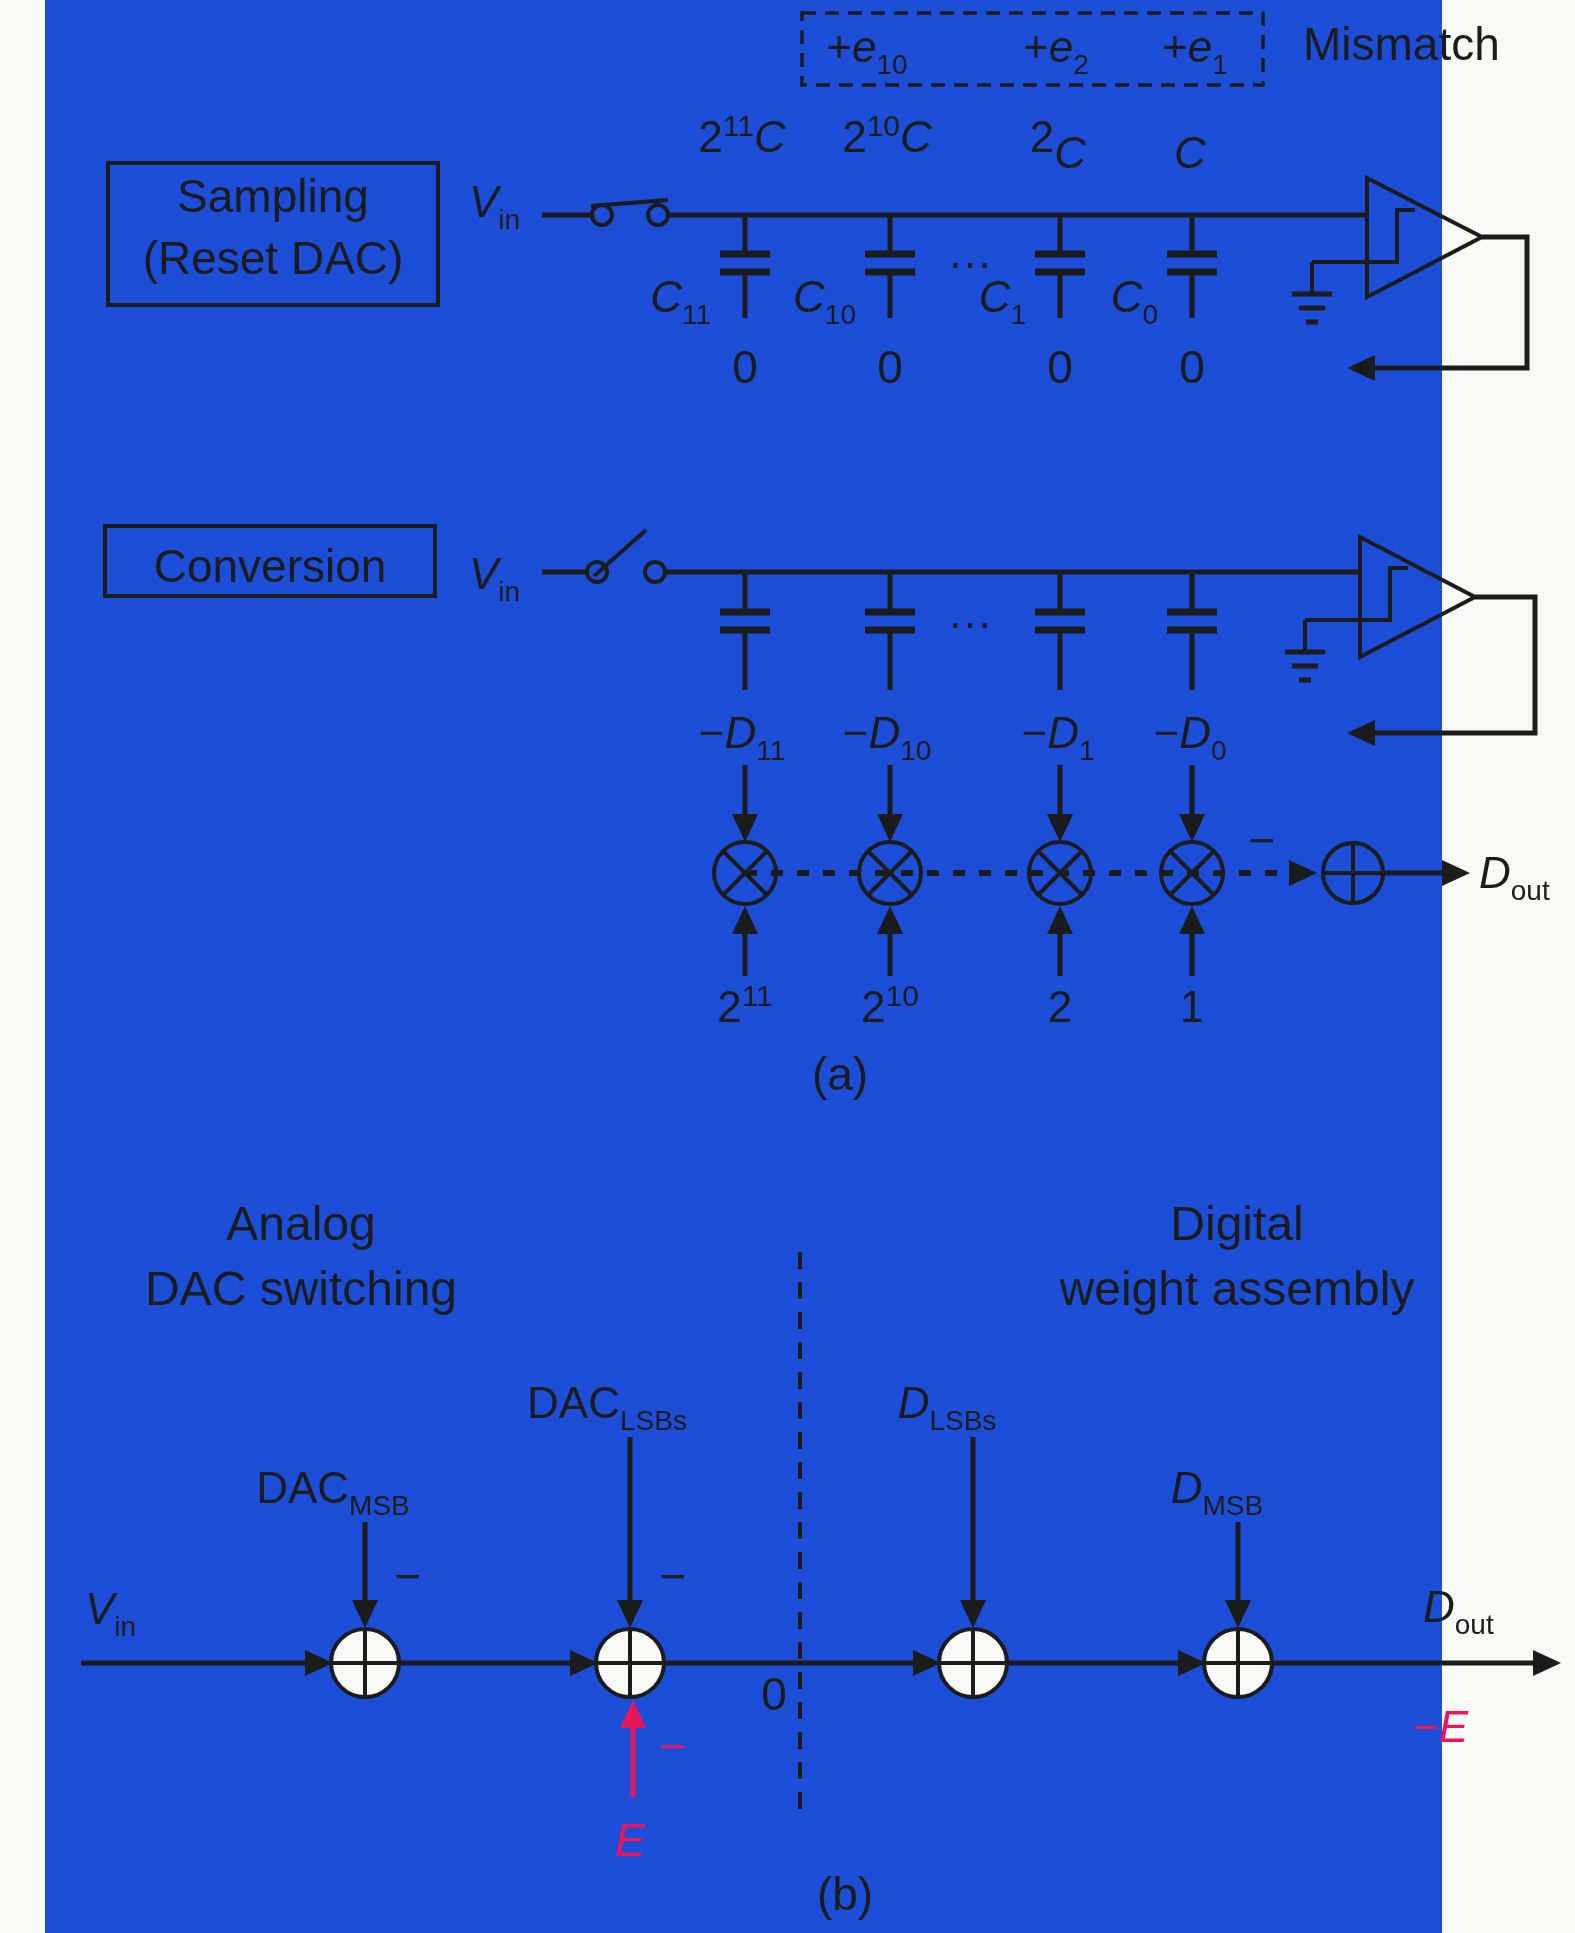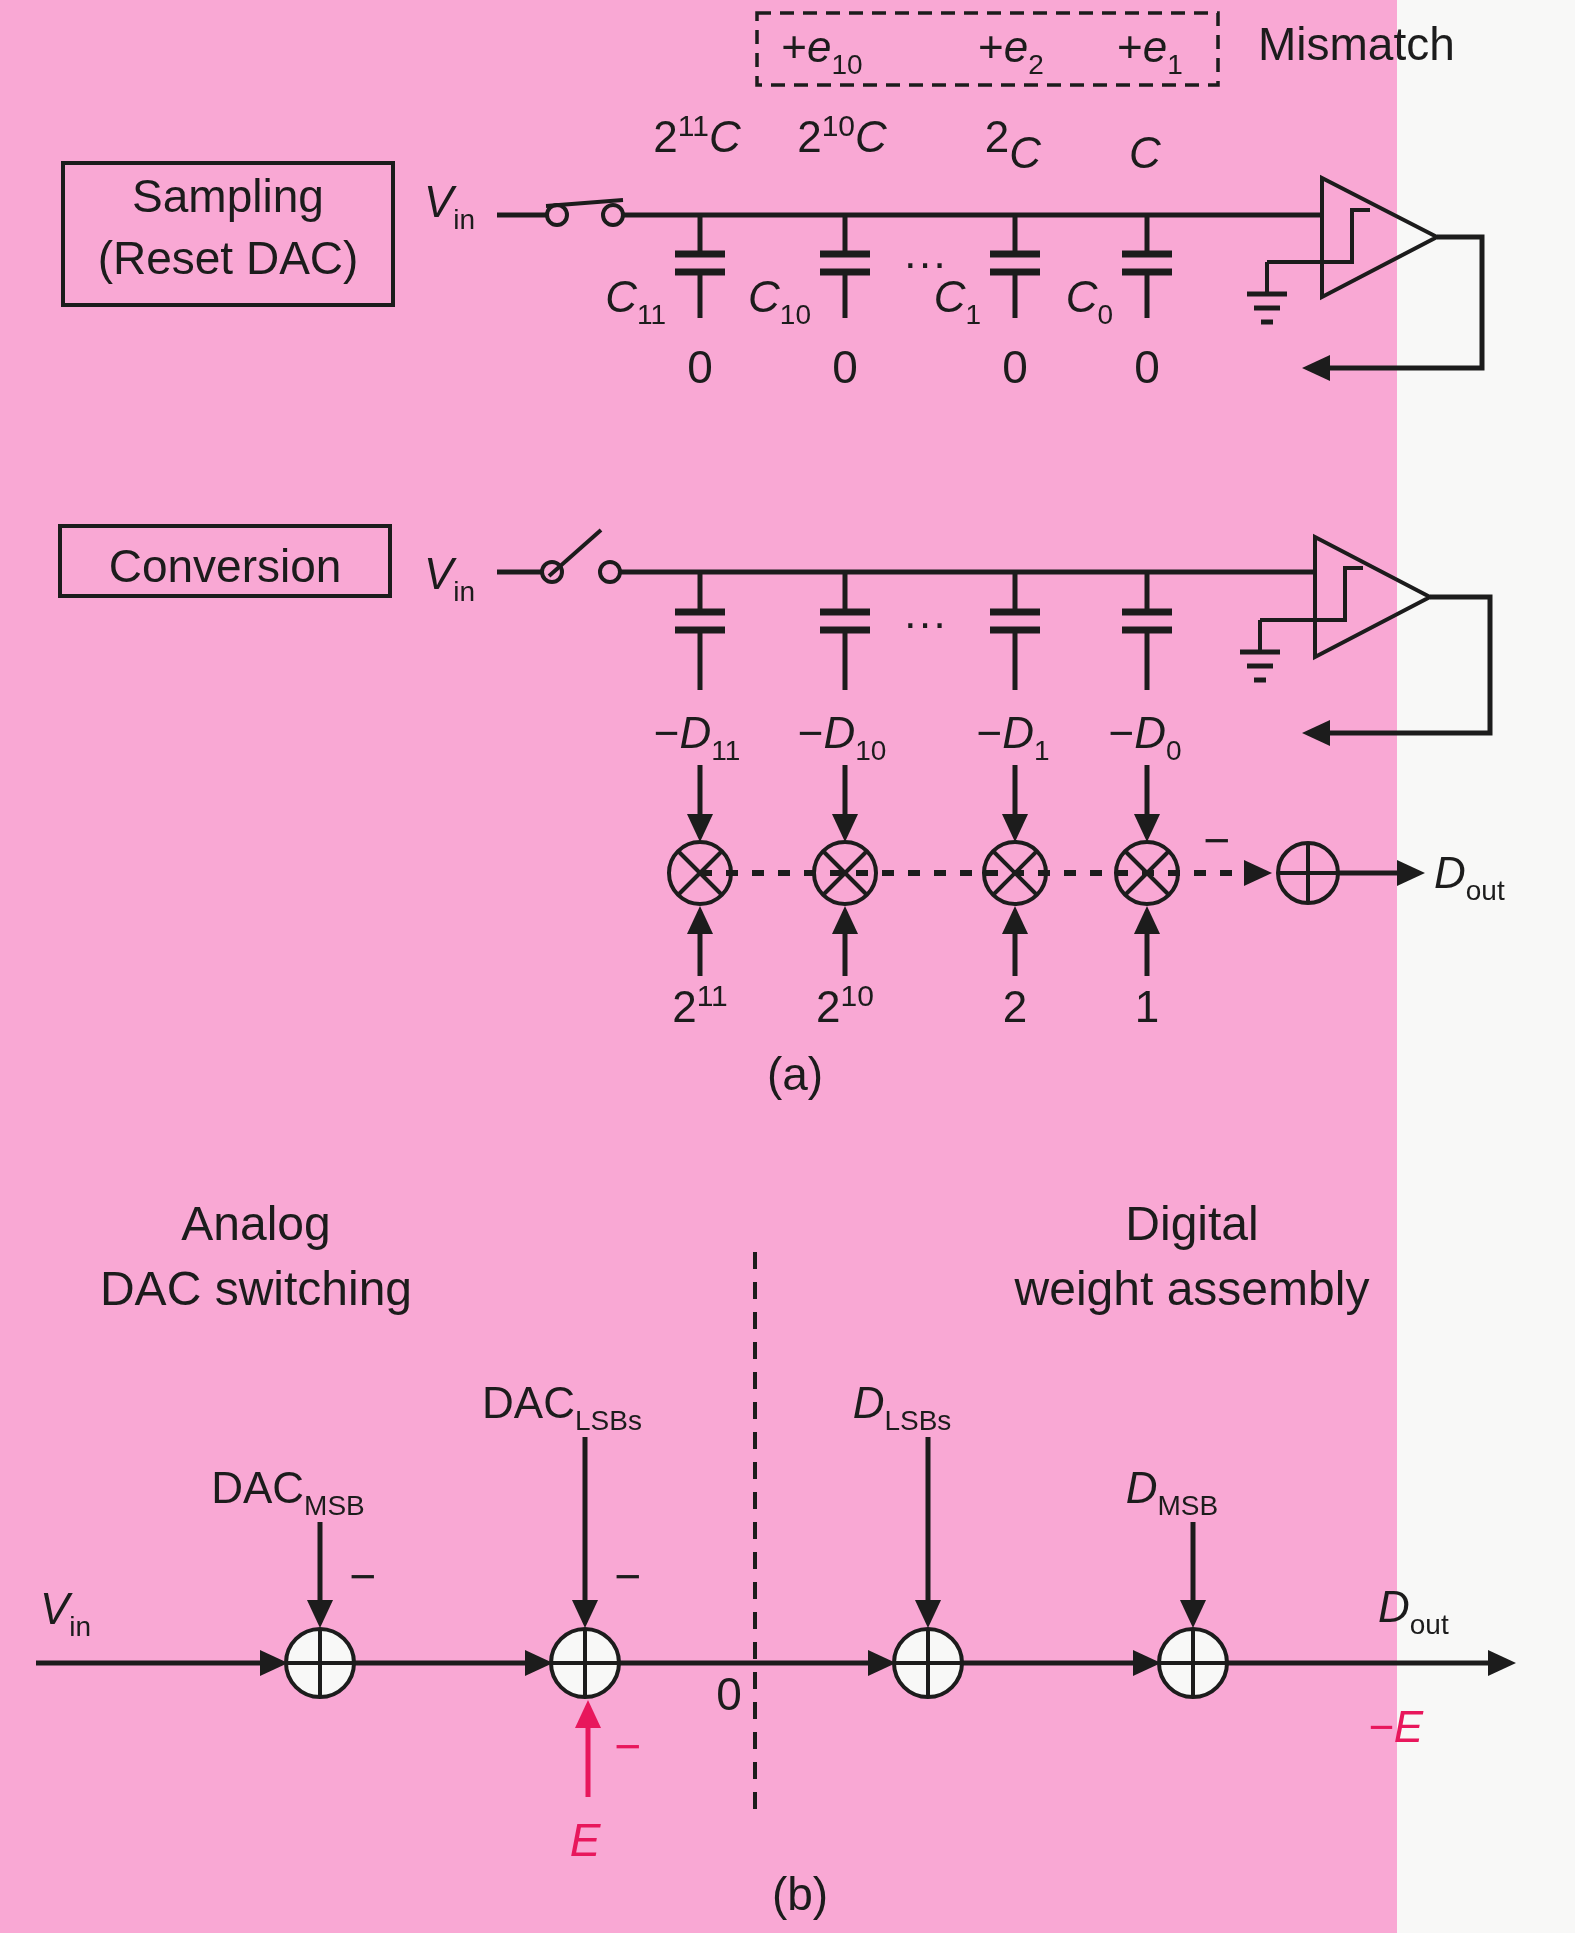--- a/index.html
+++ b/index.html
@@ -1,16 +1,16 @@
 <!DOCTYPE html>
 <html><head>
 <meta charset="utf-8">
 <style>
   html,body{margin:0;padding:0;background:#f8f8f7;}
-  .stage{width:1397px;height:1933px;background:#f9a8d4;position:relative;font-family:"Liberation Sans",sans-serif;}
+  .stage{width:1397px;height:1933px;background:#1d4ed8;position:relative;font-family:"Liberation Sans",sans-serif;margin-left:45px;}
   svg{display:block;}
   text{fill:#1c1c1c;font-family:"Liberation Sans",sans-serif;}
   .var{font-style:italic;}
   .roman{font-style:normal;}
   .lbl{font-size:44px;}
   .big{font-size:46px;}
   .head{font-size:48px;}
   .sub{font-size:28px;font-style:normal;}
   .sup{font-size:30px;font-style:normal;}
   .red{fill:#e8175c;}

